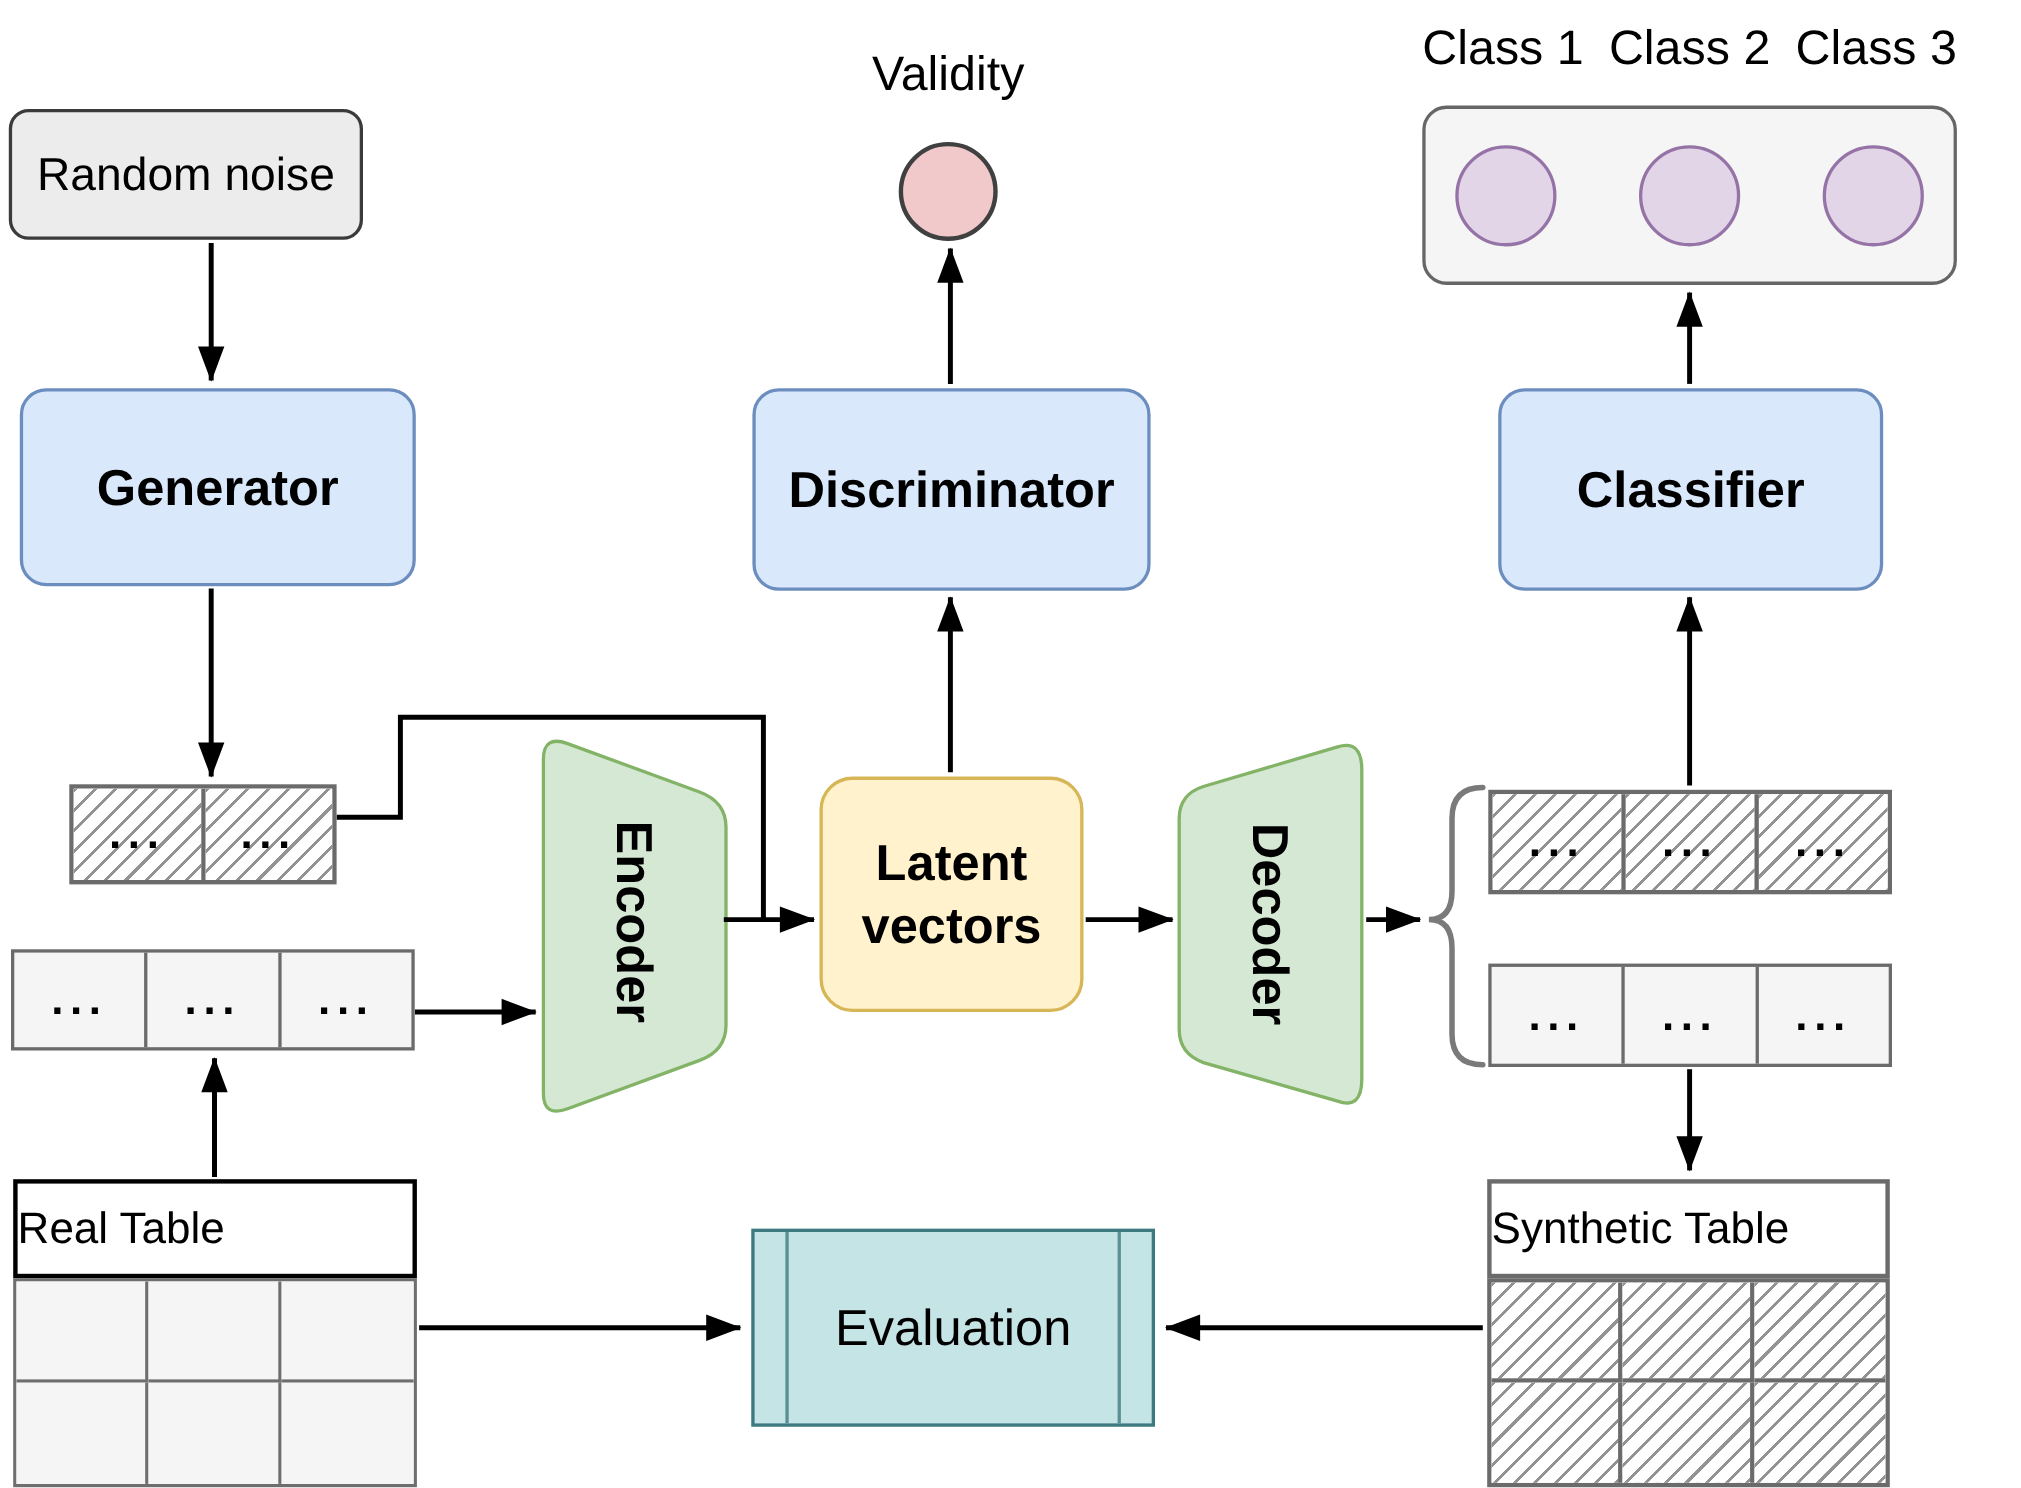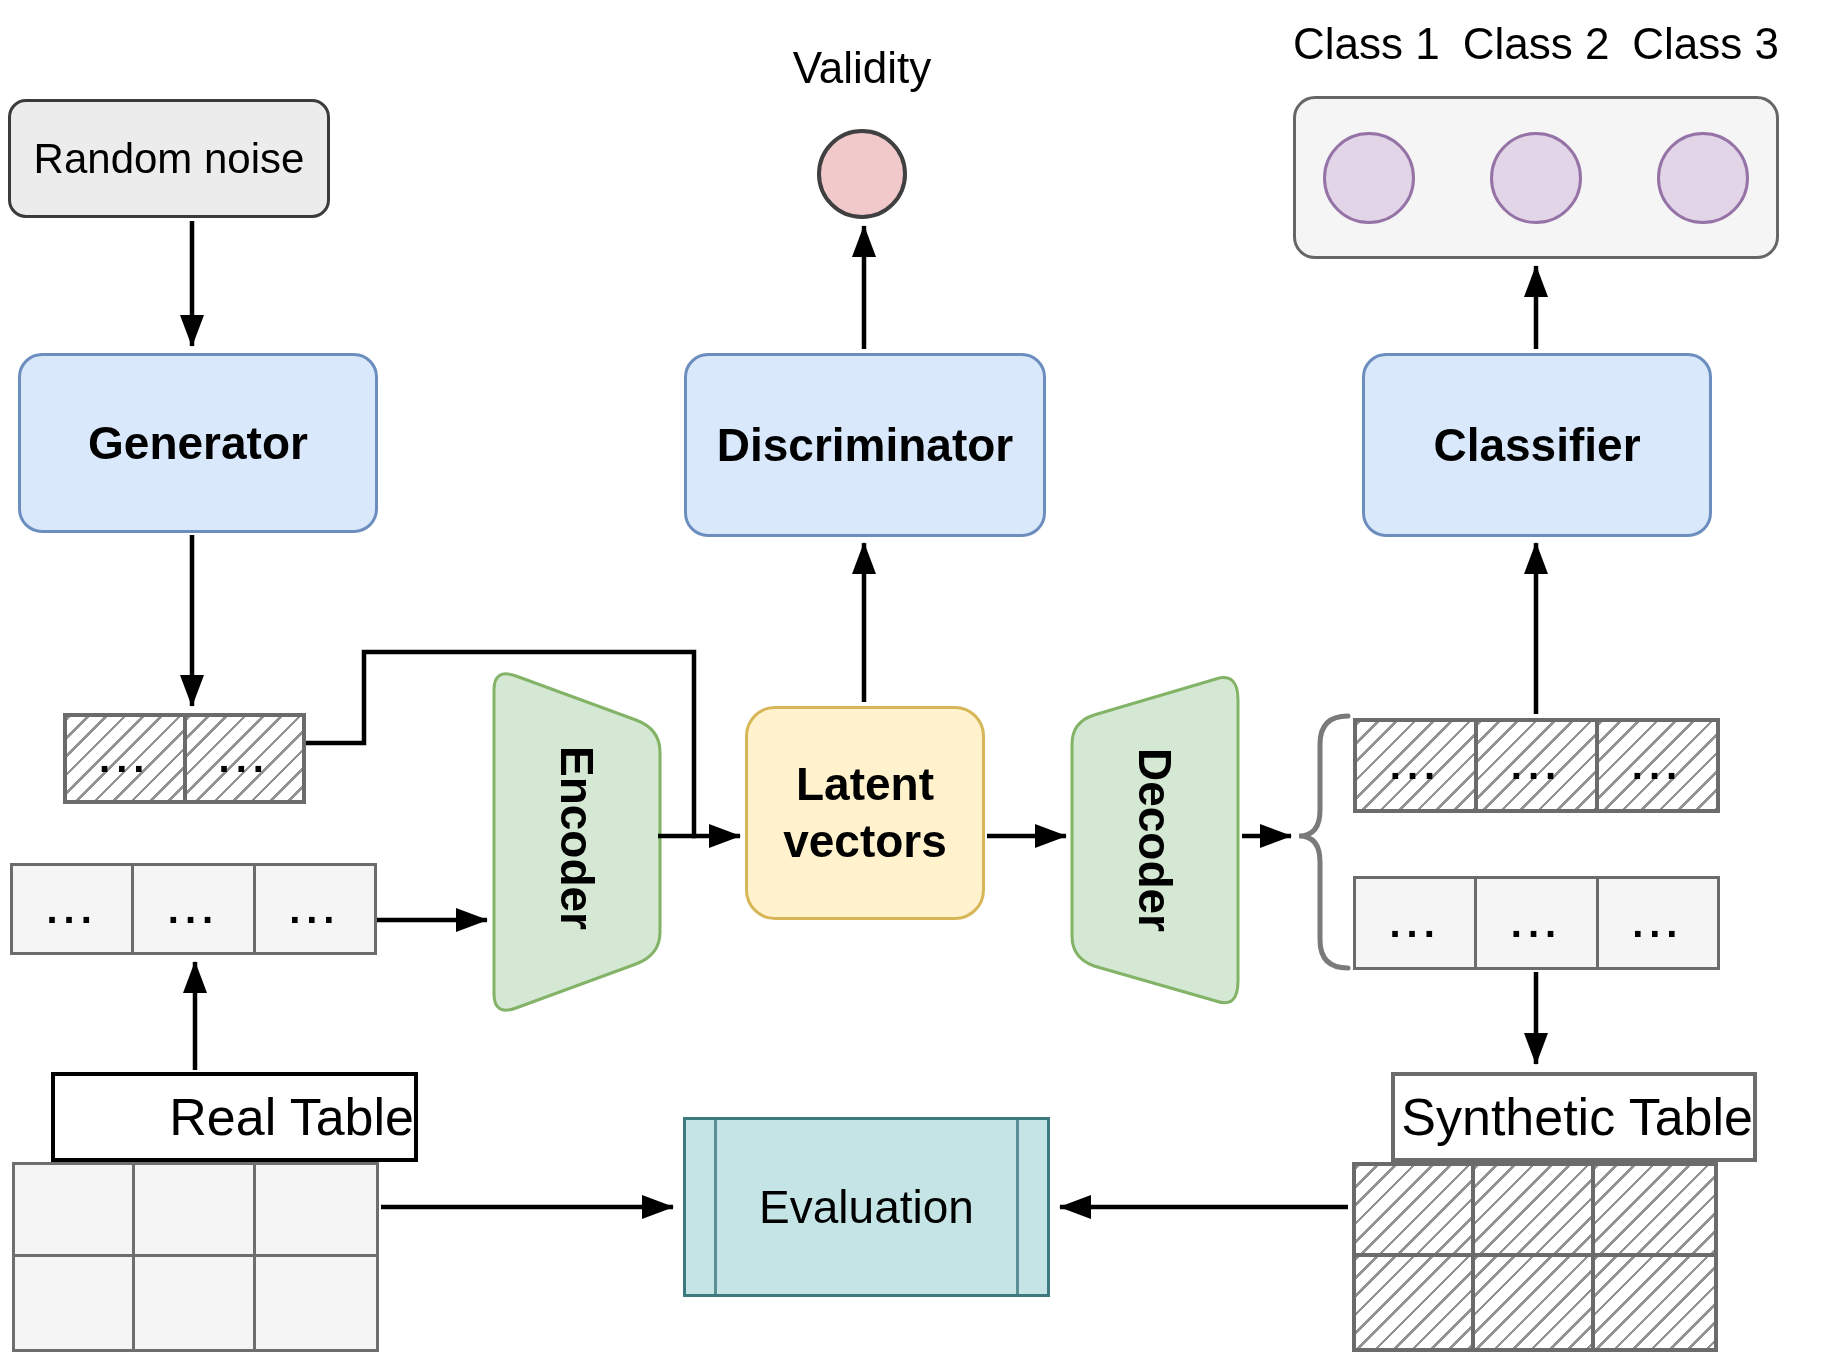--- a/index.html
+++ b/index.html
@@ -46,22 +46,22 @@
   .srow .cell:last-child { border-right:none; }
   .hatched, .srow.hatched .cell, .tgrid.hatched .tcell {
     background-color:#ffffff;
     background-image:repeating-linear-gradient(135deg,
       rgba(128,128,128,0.85) 0px, rgba(128,128,128,0.85) 2.6px,
       rgba(0,0,0,0) 2.6px, rgba(0,0,0,0) 13px);
   }
   .srow.hatched { background:none; }
   
   .theader {
-    background:#ffffff; display:flex; align-items:center; justify-content:flex-end;
-    font-size:52px; color:#000;margin-left:39px;
+    background:#ffffff; display:flex; align-items:center; justify-content:flex-start;
+    font-size:40px; color:#000;
   }
   .theader.real { border:4px solid #000000; }
   .theader.synth { border:4px solid #6b6b6b; }
   .tgrid { display:grid; grid-template-columns:1fr 1fr 1fr; grid-template-rows:1fr 1fr; }
   .tgrid.real { border:3px solid #6e6e6e; }
   .tgrid.synth { border:4px solid #6b6b6b; }
   .tgrid .tcell { background:#f5f5f5; border-right:3px solid #6e6e6e; border-bottom:3px solid #6e6e6e; }
   .tgrid .tcell:nth-child(3n) { border-right:none; }
   .tgrid .tcell:nth-child(n+4) { border-bottom:none; }
   .tgrid.synth .tcell { border-color:#6b6b6b; border-right-width:4px; border-bottom-width:4px; }

